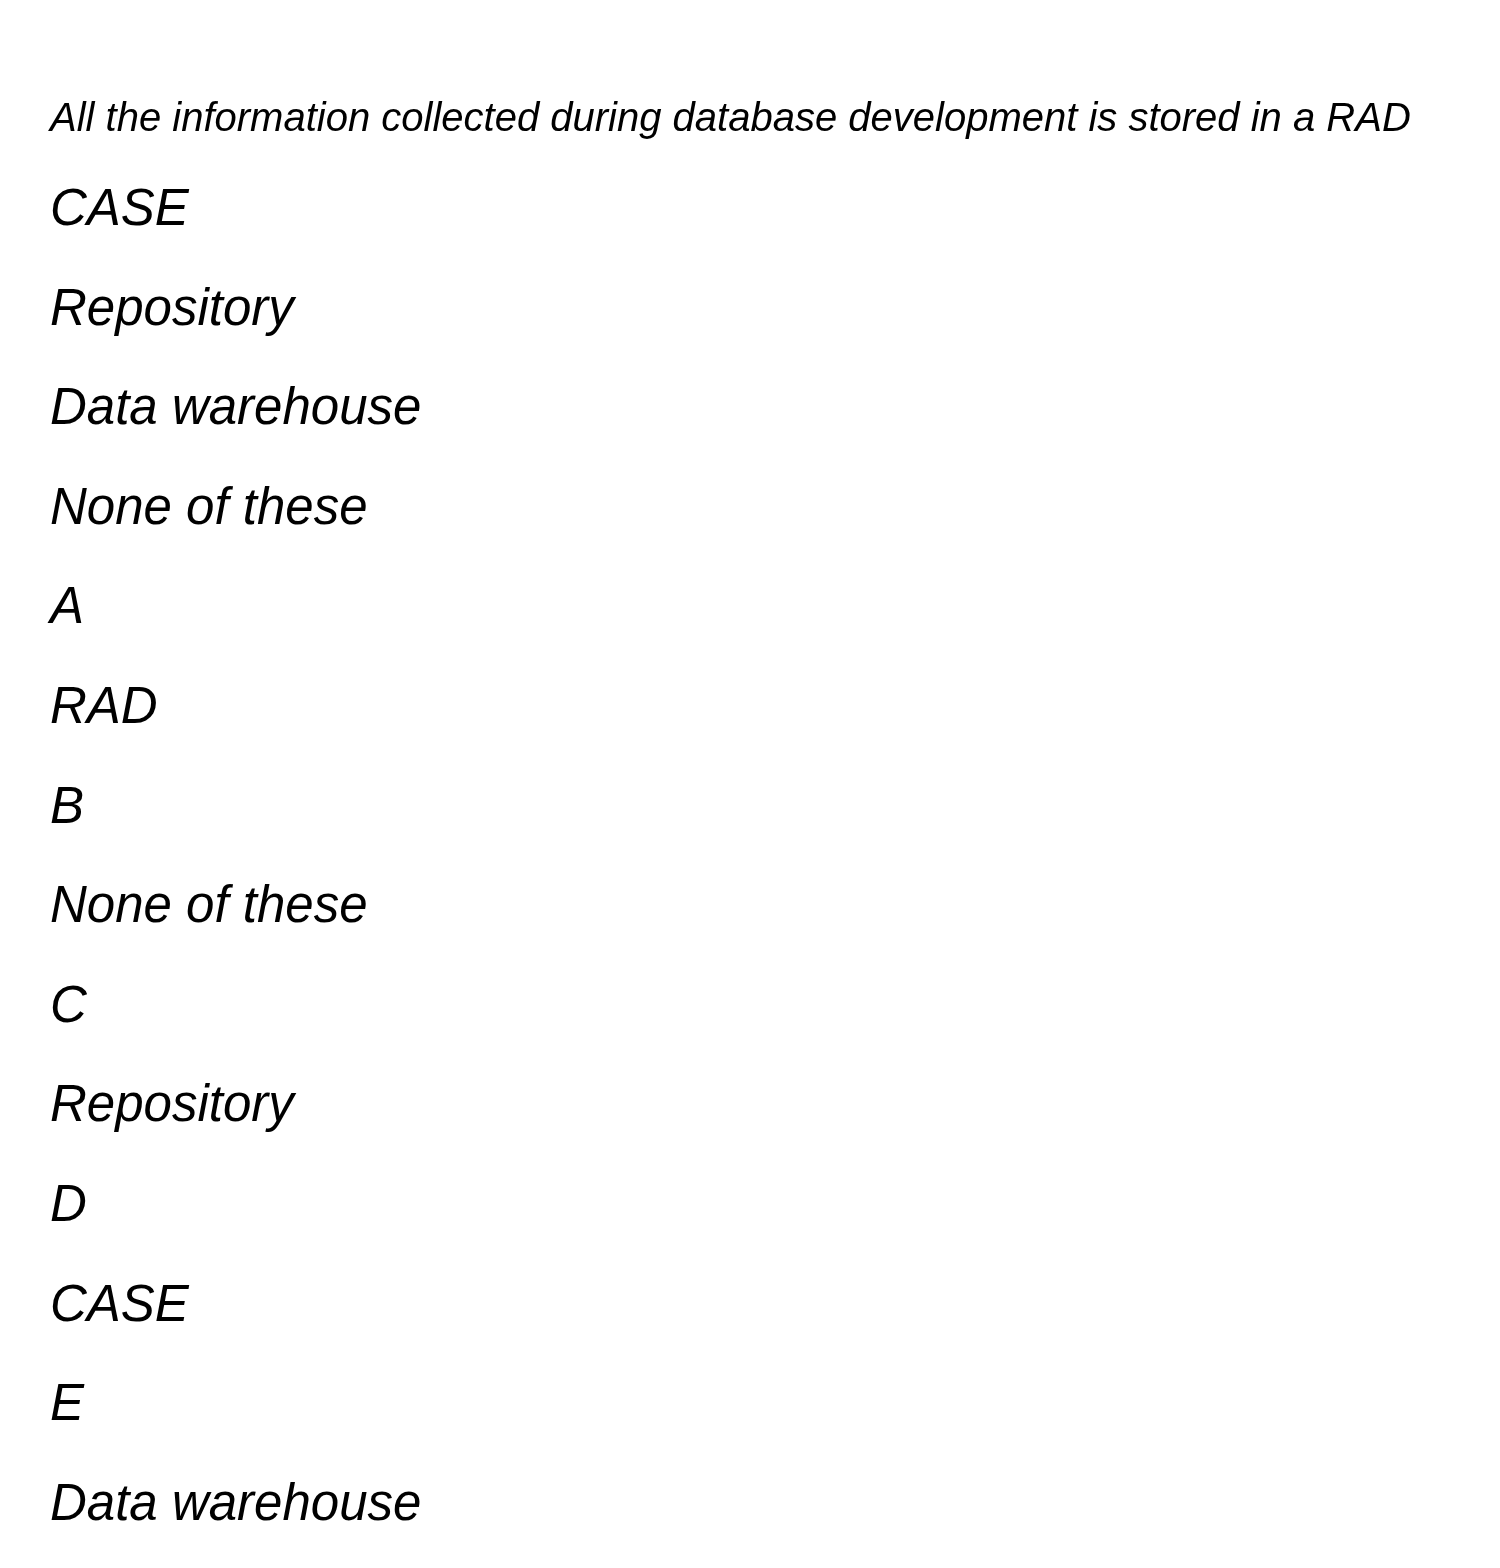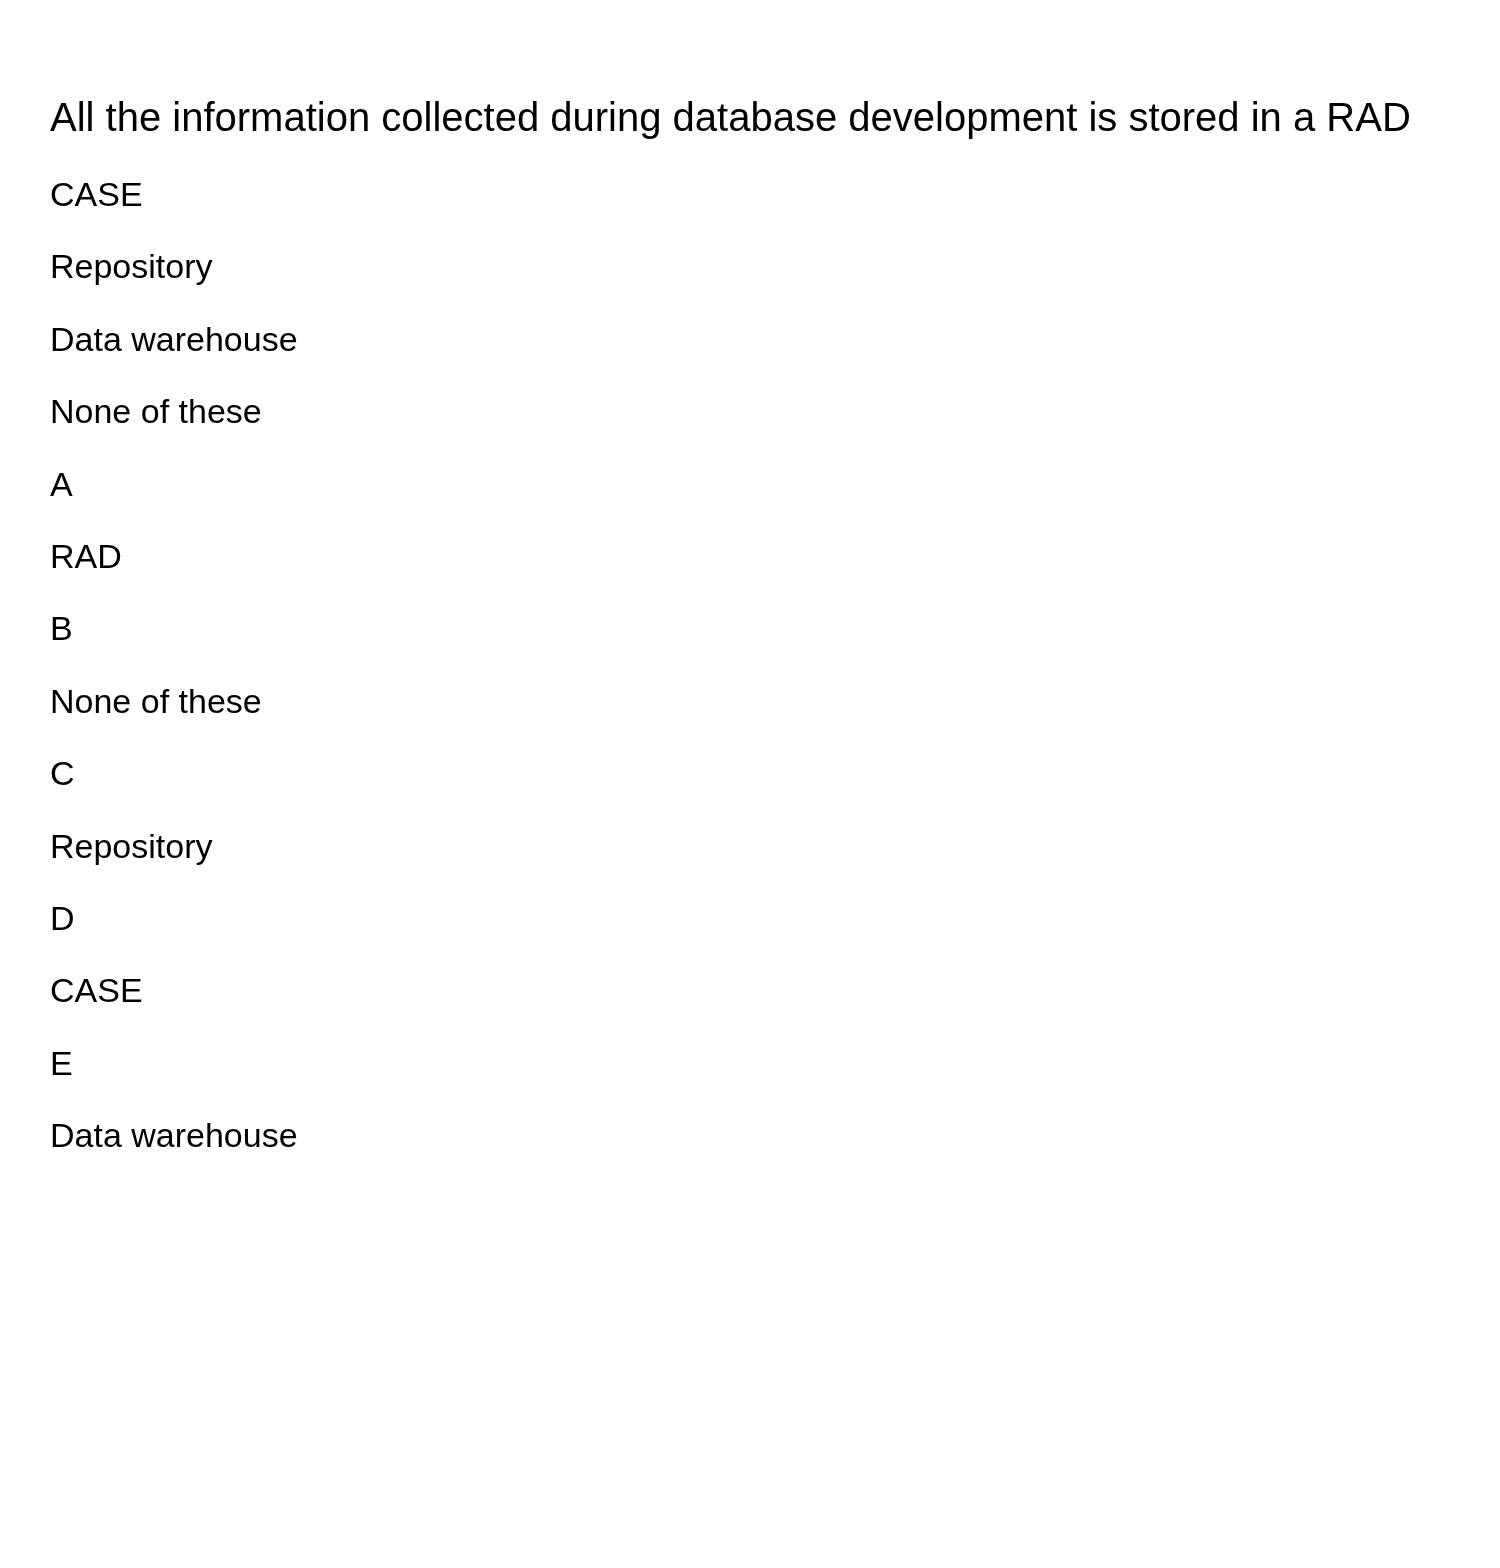--- a/index.html
+++ b/index.html
@@ -1,28 +1,29 @@
 <!DOCTYPE html>
 <html><head>
   <meta charset="utf-8">
   <style>
     * {
       margin: 0;
       padding: 0;
       box-sizing: border-box;
+      font-style: italic;
     }
     body {
       background: #ffffff;
       font-family: -apple-system, BlinkMacSystemFont, "Segoe UI", Helvetica, Arial, sans-serif;
       padding: 85px 50px 50px 50px;
       width: 1500px;
       color: #000000;
     }
     .line {
-      font-size: 34px;
+      font-size: 51px;
       line-height: 1.6;
       margin-bottom: 18px;
       font-weight: 400;
     }
     .question {
       font-size: 40px;
       line-height: 1.6;
       margin-bottom: 18px;
       font-weight: 400;
     }

